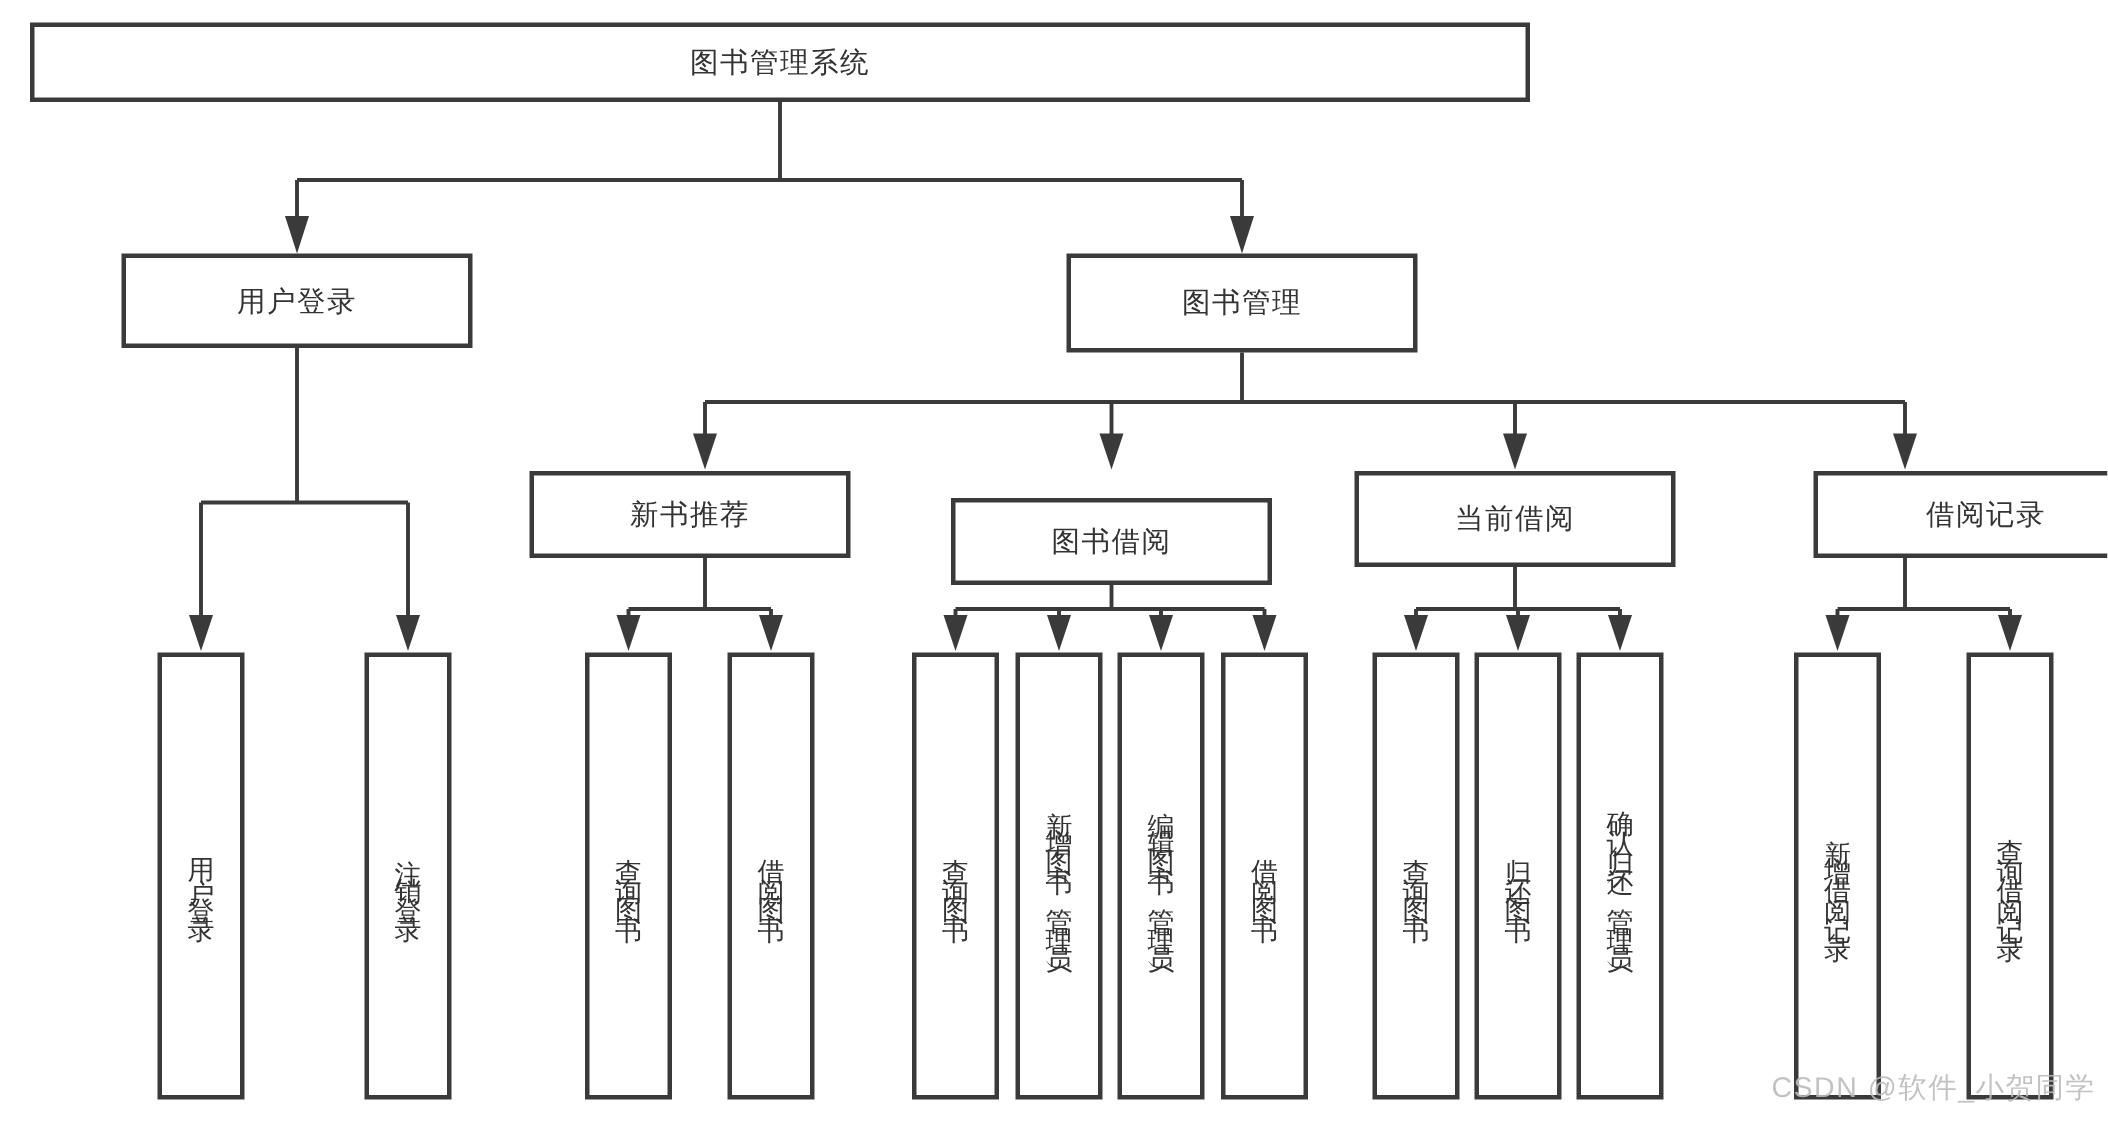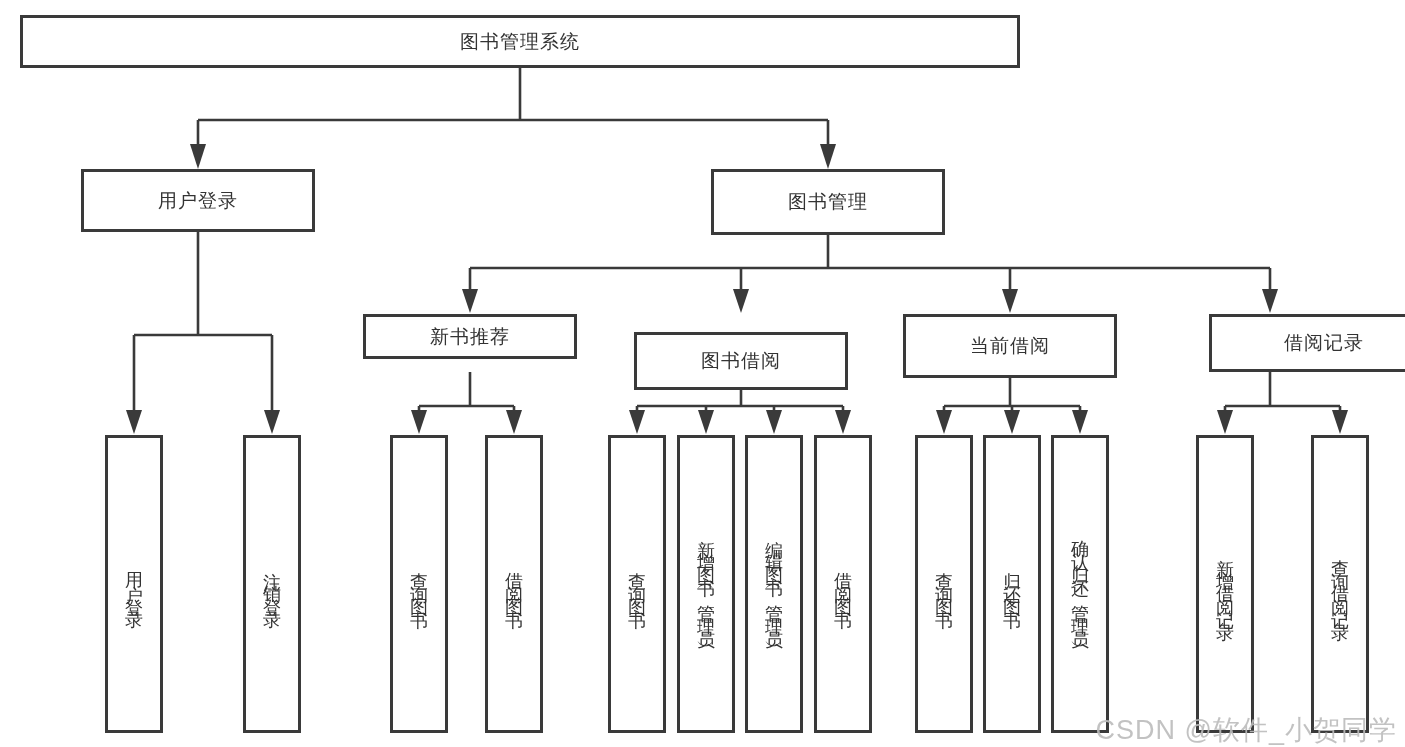--- a/index.html
+++ b/index.html
@@ -22,21 +22,21 @@
   }
   .hbox span{font-size:19px; letter-spacing:1px; white-space:nowrap;}
   .leaf{top:435px; width:58px; height:298px;}
   .leaf .vtext{
     writing-mode:vertical-rl; text-orientation:mixed;
     font-size:18px; letter-spacing:13px; line-height:1;
     white-space:nowrap;
   }
   .watermark{
     position:absolute; top:712px; right:8px; z-index:5;
-    font-size:27px; color:var(--watermark); letter-spacing:1px;
+    font-size:19px; color:var(--watermark); letter-spacing:1px;
     opacity:.9; white-space:nowrap;
   }
 </style>
 </head>
 <body>
 
 <div class="canvas">
 
   <svg class="connectors" width="1405" height="747" viewBox="0 0 1405 747">
     <g style="stroke:var(--line);stroke-width:2.6;fill:none;">
@@ -108,21 +108,21 @@
     <span>图书管理系统</span>
   </div>
 
   <div class="box hbox" style="left:81px;top:169px;width:234px;height:63px">
     <span>用户登录</span>
   </div>
   <div class="box hbox" style="left:711px;top:169px;width:234px;height:66px">
     <span>图书管理</span>
   </div>
 
-  <div class="box hbox" style="left:363px;top:314px;width:214px;height:45px">
+  <div class="box hbox" style="left:353px;top:314px;width:214px;height:58px">
     <span>新书推荐</span>
   </div>
   <div class="box hbox" style="left:634px;top:332px;width:214px;height:58px">
     <span>图书借阅</span>
   </div>
   <div class="box hbox" style="left:903px;top:314px;width:214px;height:64px">
     <span>当前借阅</span>
   </div>
   <div class="box hbox" style="left:1209px;top:314px;width:230px;height:58px">
     <span>借阅记录</span>

